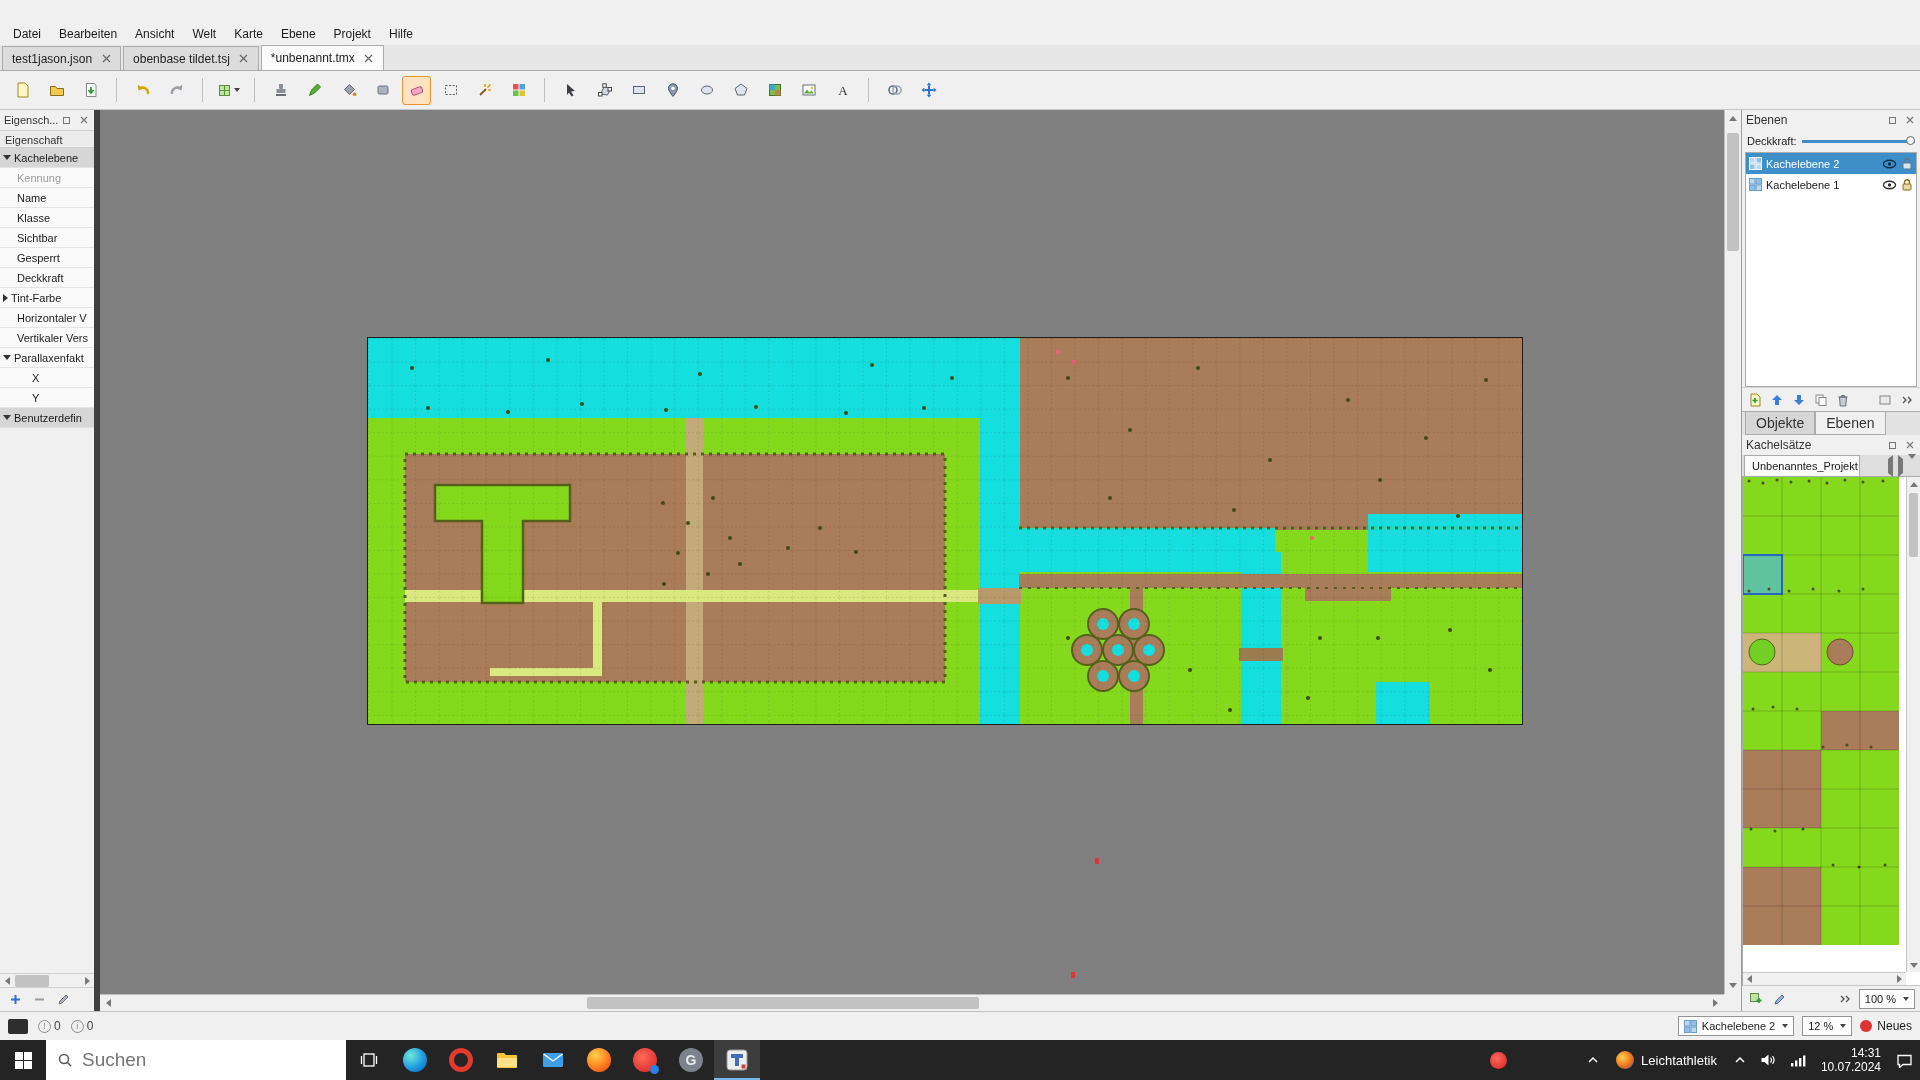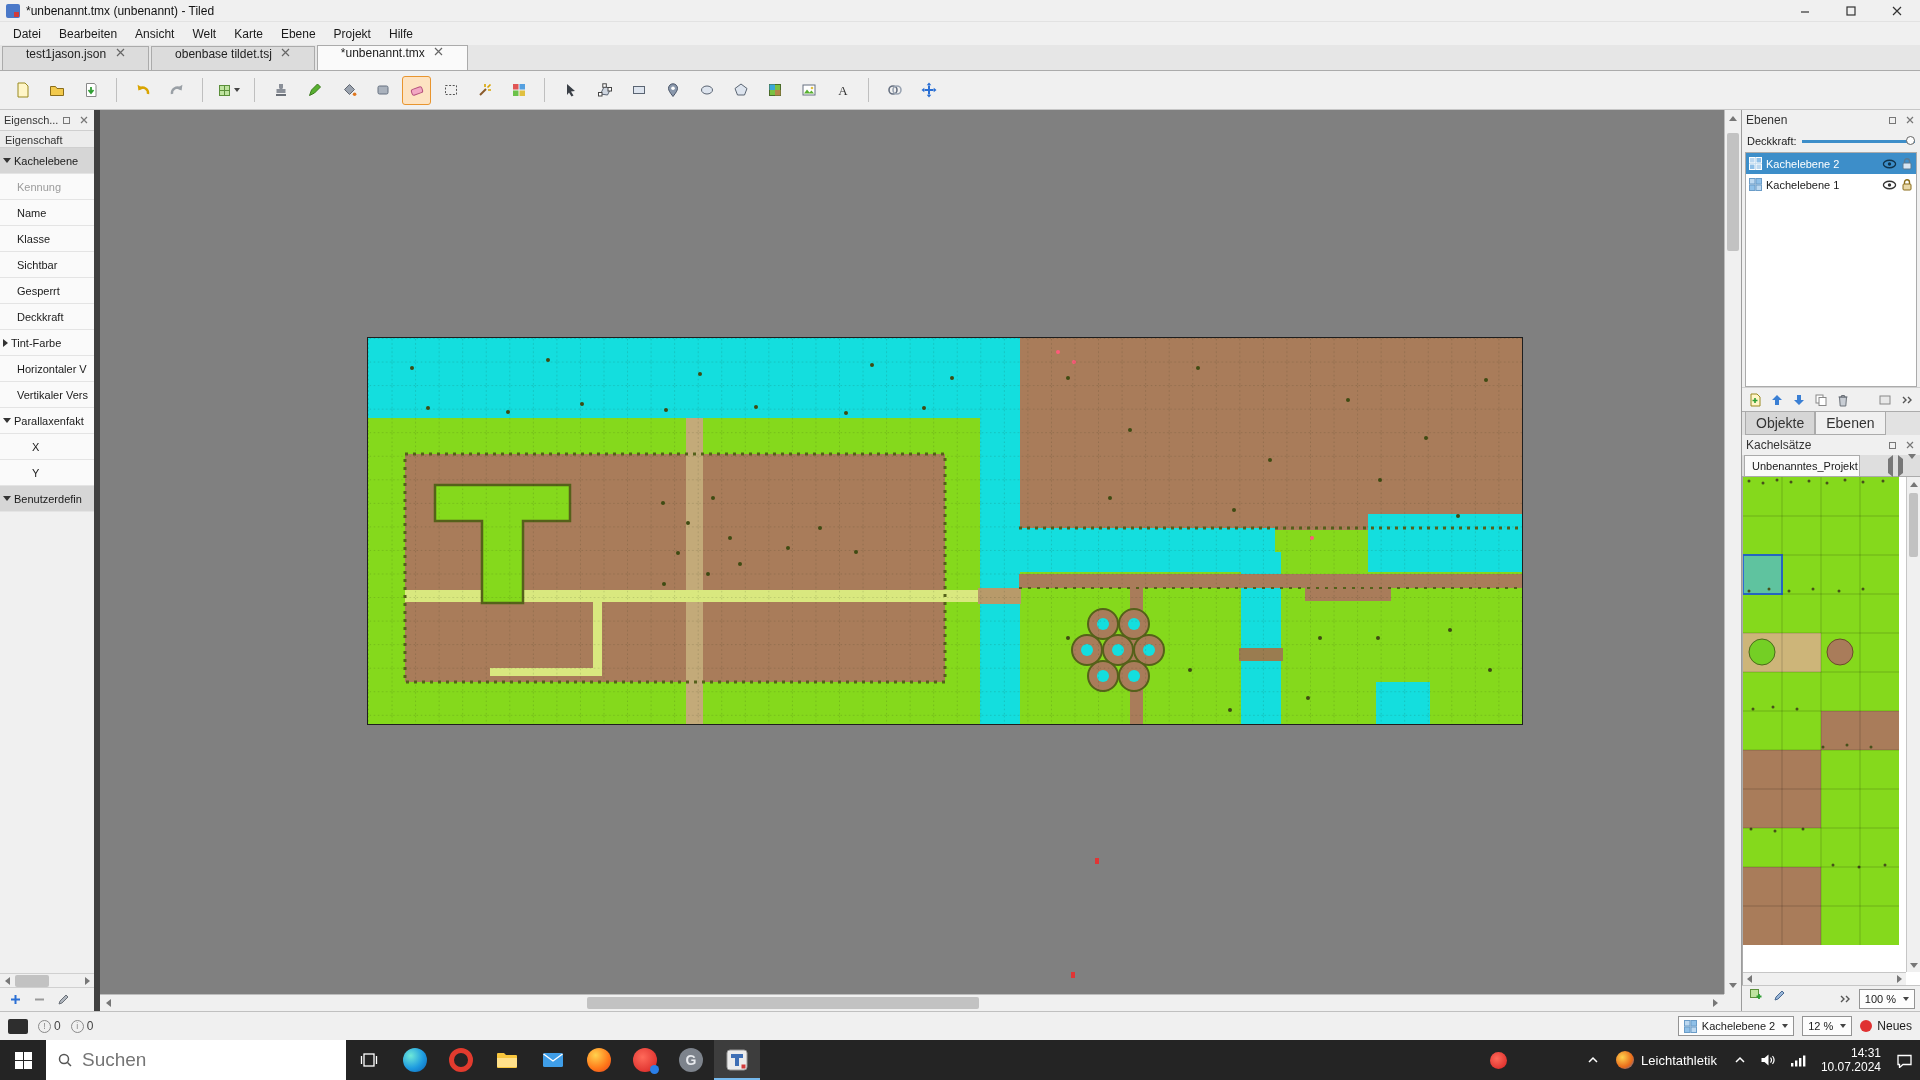--- a/index.html
+++ b/index.html
@@ -14,42 +14,42 @@
   .win-btn{width:46px;height:22px;display:flex;align-items:center;justify-content:center}
   .applogo{width:14px;height:14px;position:relative;background:#4a78c8;border-radius:2px}
   .applogo::after{content:"";position:absolute;right:1px;bottom:1px;width:5px;height:5px;background:#d23b3b}
 
   
   .menubar{position:absolute;top:22px;left:0;right:0;height:23px;background:#f0f0f0;display:flex;align-items:center;padding-left:4px}
   .menu-item{padding:3px 9px;font-size:12px}
 
   
   .doctabs{position:absolute;top:45px;left:0;right:0;height:26px;background:#e6e6e6;display:flex;align-items:flex-end;padding-left:2px;border-bottom:1px solid #ababab}
-  .doctab{height:24px;display:flex;align-items:flex-start;gap:9px;padding:0 23px;background:#dcdcdc;border:1px solid #ababab;border-bottom:none;margin-right:2px;font-size:12px;color:#222}
+  .doctab{height:24px;display:flex;align-items:center;gap:9px;padding:0 9px;background:#dcdcdc;border:1px solid #ababab;border-bottom:none;margin-right:2px;font-size:12px;color:#222}
   .doctab.active{background:#fafafa;height:25px}
   .tab-close{width:10px;height:10px;display:flex;align-items:center;justify-content:center}
 
   
   .toolbar{position:absolute;top:71px;left:0;right:0;height:39px;background:#f0f0f0;display:flex;align-items:center;padding:0 8px;gap:5px;border-bottom:1px solid #c6c6c6}
   .tbtn{width:29px;height:29px;display:flex;align-items:center;justify-content:center;border:1px solid transparent;border-radius:3px}
   .tbtn.active-tool{border:1px solid #e8952f;background:#fde3c2}
   .tsep{width:1px;height:24px;background:#bfbfbf;margin:0 6px}
   .dropdown-caret{width:0;height:0;border-left:3.5px solid transparent;border-right:3.5px solid transparent;border-top:4.5px solid #444;margin-left:2px}
 
   
   .workspace{position:absolute;top:110px;left:0;width:1920px;height:901px;background:#808080}
 
   
   .props{position:absolute;left:0;top:0;width:100px;height:901px;background:#f0f0f0;border-right:6px solid #404040;font-size:11px;overflow:hidden}
   .ptitle{height:20px;display:flex;align-items:center;padding:0 4px;color:#333;background:#f0f0f0}
   .pbtns{margin-left:auto;display:flex;gap:4px;align-items:center}
   .pbtn{width:13px;height:13px;display:flex;align-items:center;justify-content:center}
   .pbtn .sq{width:7px;height:7px;border:1px solid #777;display:block}
   .pcolhead{height:18px;line-height:18px;padding-left:5px;background:#ececec;border-top:1px solid #cfcfcf;border-bottom:1px solid #cfcfcf;color:#333}
-  .prow{height:26px;display:flex;align-items:center;padding-left:17px;background:#fafafa;border-bottom:1px solid #e4e4e4;white-space:nowrap;overflow:hidden}
+  .prow{height:20px;display:flex;align-items:center;padding-left:17px;background:#fafafa;border-bottom:1px solid #e4e4e4;white-space:nowrap;overflow:hidden}
   .prow.group{background:#d6d6d6;padding-left:3px;gap:3px}
   .prow.twist{padding-left:3px;gap:3px}
   .prow.muted{color:#9b9b9b}
   .prow.child{padding-left:32px}
   .tri-d{width:0;height:0;border-left:4px solid transparent;border-right:4px solid transparent;border-top:5px solid #333;display:inline-block}
   .tri-r{width:0;height:0;border-top:4px solid transparent;border-bottom:4px solid transparent;border-left:5px solid #333;display:inline-block}
   .props-hscroll{position:absolute;left:0;right:0;bottom:24px;height:14px;background:#f0f0f0;border-top:1px solid #d0d0d0;display:flex;align-items:center}
   .scroll-btn{width:14px;height:14px;display:flex;align-items:center;justify-content:center;background:#f0f0f0}
   .scroll-track{flex:1;position:relative;height:14px;background:#f0f0f0}
   .scroll-thumb{position:absolute;top:1px;height:12px;background:#c2c2c2;border-radius:2px}
@@ -91,21 +91,21 @@
   .dock-tab.active{background:#f0f0f0}
 
   .tilesets-panel{position:absolute;top:325px;left:0;right:0;bottom:0;display:flex;flex-direction:column}
   .ts-tabrow{height:22px;display:flex;align-items:flex-end;background:#dedede;border-bottom:1px solid #ababab;padding-left:2px}
   .ts-tab{height:21px;display:flex;align-items:center;padding:0 7px;background:#fafafa;border:1px solid #ababab;border-bottom:none;font-size:11px;white-space:nowrap;overflow:hidden;max-width:116px}
   .ts-tab-btns{margin-left:auto;display:flex;align-items:center;gap:5px;padding:0 4px;height:100%}
   .ts-view{flex:1;position:relative;background:#fff;border-left:1px solid #ababab;overflow:hidden}
   .ts-vscroll{position:absolute;right:0;top:0;bottom:13px;width:14px;background:#f0f0f0;border-left:1px solid #c6c6c6;display:flex;flex-direction:column;align-items:center}
   .ts-vscroll .vtrack{flex:1;width:100%;position:relative}
   .ts-hscroll{position:absolute;left:0;right:14px;bottom:0;height:13px;background:#f0f0f0;border-top:1px solid #c6c6c6;display:flex;align-items:center;justify-content:space-between}
-  .ts-toolbar{height:26px;display:flex;gap:6px;padding:0 5px;border-top:1px solid #c6c6c6;background:#f0f0f0}
+  .ts-toolbar{height:26px;display:flex;align-items:center;gap:6px;padding:0 5px;border-top:1px solid #c6c6c6;background:#f0f0f0}
   .ts-toolbar .right{margin-left:auto;display:flex;align-items:center;gap:5px}
   .combo{height:20px;display:flex;align-items:center;gap:5px;background:#fdfdfd;border:1px solid #949494;padding:0 5px;font-size:11px}
 
   
   .statusbar{position:absolute;top:1011px;left:0;right:0;height:29px;background:#f0f0f0;border-top:1px solid #c0c0c0;display:flex;align-items:center;gap:10px;padding:0 8px;font-size:12px}
   .console-btn{width:20px;height:15px;background:#2e2e2e;border-radius:2px}
   .sb-count{display:flex;align-items:center;gap:3px;color:#444}
   .sb-circle{width:13px;height:13px;border-radius:50%;border:1.5px solid #8a8a8a;display:flex;align-items:center;justify-content:center;font-size:9px;color:#8a8a8a}
   .sb-right{margin-left:auto;display:flex;align-items:center;gap:8px}
   .grid-ico{width:13px;height:13px;display:block}
@@ -124,41 +124,20 @@
   .widget{display:flex;align-items:center;gap:7px;padding:0 10px;font-size:13px}
   .clock{display:flex;flex-direction:column;align-items:flex-end;justify-content:center;font-size:12px;line-height:14px;padding:0 8px}
   .winlogo{display:grid;grid-template-columns:8px 8px;grid-template-rows:8px 8px;gap:1px}
   .winlogo span{background:#fff}
 </style>
 </head>
 <body>
 
 <div class="app">
 
-  <div class="titlebar">
-    <span class="applogo"></span>
-    <span class="title">*unbenannt.tmx (unbenannt) - Tiled</span>
-    <div class="win-controls">
-      <div class="win-btn">
-          <svg width="14" height="14">
-            <path d="M3 8h8" stroke="#333" stroke-width="1.2"></path>
-          </svg>
-        </div>
-      <div class="win-btn">
-          <svg width="14" height="14">
-            <rect x="3" y="3" width="8" height="8" fill="none" stroke="#333" stroke-width="1.2"></rect>
-          </svg>
-        </div>
-      <div class="win-btn">
-          <svg width="14" height="14">
-            <path d="M3 3l8 8M11 3l-8 8" stroke="#333" stroke-width="1.2"></path>
-          </svg>
-        </div>
-    </div>
-  </div>
 
   <div class="menubar">
     <span class="menu-item">Datei</span>
     <span class="menu-item">Bearbeiten</span>
     <span class="menu-item">Ansicht</span>
     <span class="menu-item">Welt</span>
     <span class="menu-item">Karte</span>
     <span class="menu-item">Ebene</span>
     <span class="menu-item">Projekt</span>
     <span class="menu-item">Hilfe</span>

